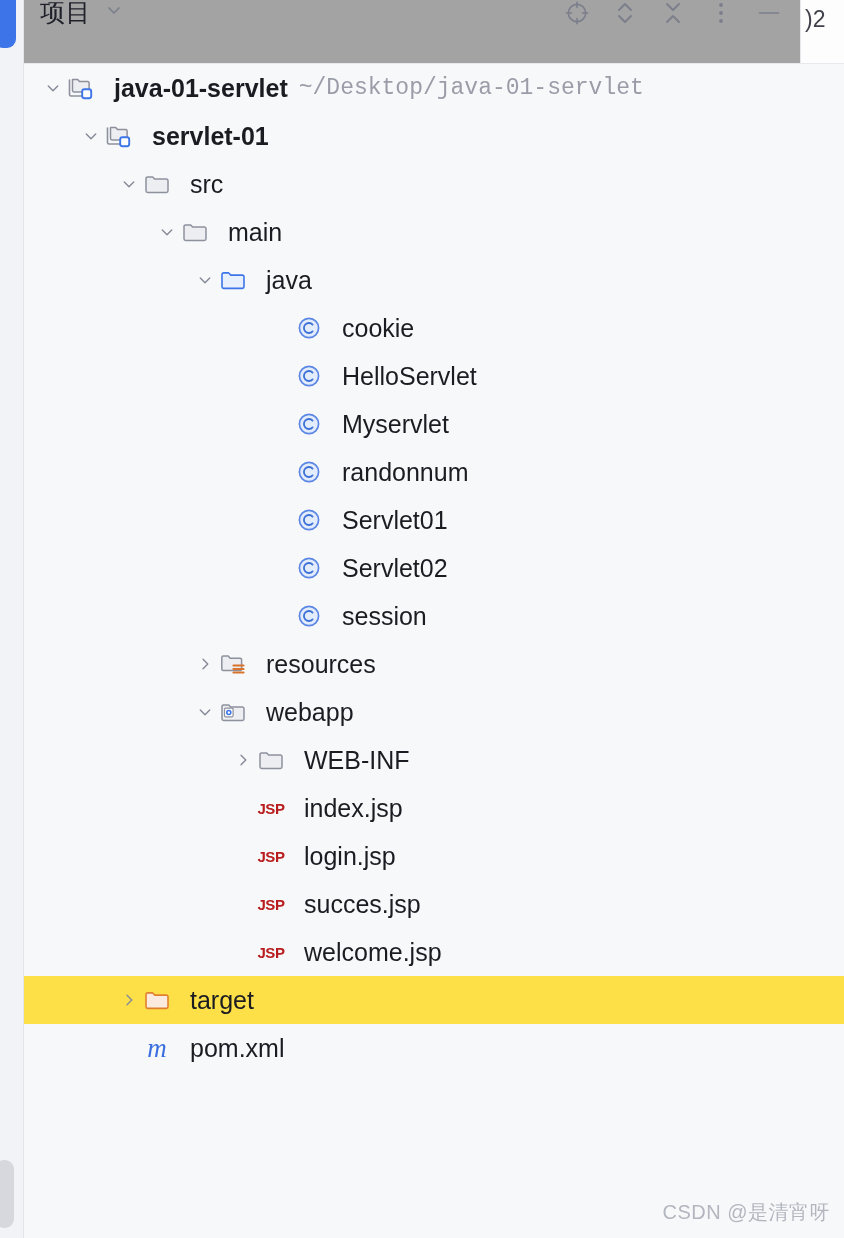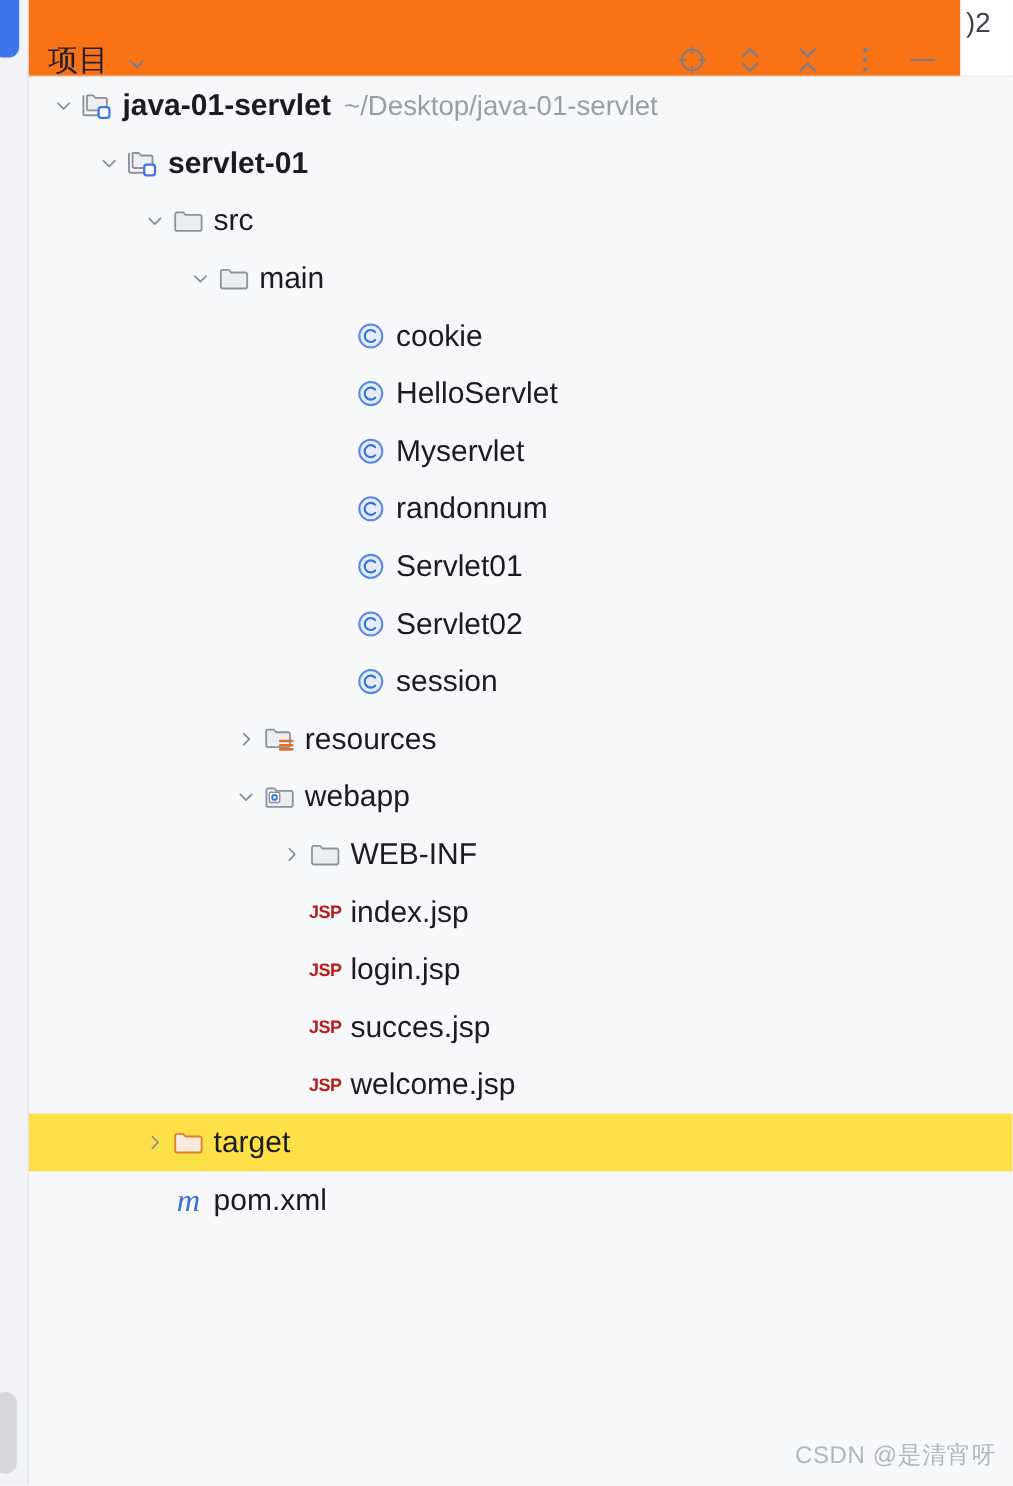--- a/index.html
+++ b/index.html
@@ -41,24 +41,24 @@
     width: 19px; height: 68px;
     background: #d6d8dd;
     border-radius: 9px;
   }
 
   
   .header {
     position: absolute;
     left: 24px; top: 0;
     width: 776px; height: 64px;
-    background: #f97316;
+    background: #a3a3a3;
     border-bottom: 1px solid #e6e8ec;
     display: flex;
-    align-items: flex-end;
+    align-items: flex-start;
   }
   .header-title {
     margin-left: 16px;
     font-size: 25px;
     color: #20212b;
     letter-spacing: 0.5px;
     line-height: 1;
   }
   .header-caret {
     margin-left: 13px;
@@ -131,27 +131,29 @@
     display: flex;
     align-items: center;
     justify-content: center;
     margin-right: 6px;
   }
 
   .label {
     font-size: 25px;
     color: #1b1c22;
     line-height: 1;
+    margin-left: 12px;
   }
   .label.bold { font-weight: 700; }
   .path {
     font-size: 23px;
     color: #9a9da8;
     margin-left: 11px;
     line-height: 1;
+    font-family: Liberation Mono, monospace;
   }
 
   .jsp-badge {
     font-size: 15px;
     font-weight: 700;
     color: #b91c1c;
     letter-spacing: -0.4px;
     font-family: "Liberation Sans", sans-serif;
   }
   .maven-badge {
@@ -280,20 +282,33 @@
           </svg>
         </div>
         <div class="icon-slot">
           <svg width="28" height="28" viewBox="0 0 28 28" fill="none">
             <path d="M3 8.5 a1.6 1.6 0 0 1 1.6-1.6 h5.1 l1.9 2.2 h11.8 a1.6 1.6 0 0 1 1.6 1.6 v10.1 a1.6 1.6 0 0 1 -1.6 1.6 h-18.8 a1.6 1.6 0 0 1 -1.6 -1.6 z" fill="#eceef1" stroke="#8d919d" stroke-width="1.5" stroke-linejoin="round"></path>
           </svg>
         </div>
         <span class="label">main</span>
       </div>
       <div class="row">
+        <div class="twisty" style="margin-left: 168px;">
+          <svg width="22" height="22" viewBox="0 0 28 28" fill="none">
+            <path d="M8 11.5 L14 17.5 L20 11.5" stroke="#868a96" stroke-width="1.8" stroke-linecap="round" stroke-linejoin="round"></path>
+          </svg>
+        </div>
+        <div class="icon-slot">
+          <svg width="28" height="28" viewBox="0 0 28 28" fill="none">
+            <path d="M3 8.5 a1.6 1.6 0 0 1 1.6-1.6 h5.1 l1.9 2.2 h11.8 a1.6 1.6 0 0 1 1.6 1.6 v10.1 a1.6 1.6 0 0 1 -1.6 1.6 h-18.8 a1.6 1.6 0 0 1 -1.6 -1.6 z" fill="#e8effd" stroke="#3d75e8" stroke-width="1.6" stroke-linejoin="round"></path>
+          </svg>
+        </div>
+        <span class="label">java</span>
+      </div>
+      <div class="row">
         <div class="twisty empty" style="margin-left: 244px;"></div>
         <div class="icon-slot">
           <svg width="28" height="28" viewBox="0 0 28 28" fill="none">
             <circle cx="14" cy="14" r="9.6" fill="#e3ecfb" stroke="#5b86e5" stroke-width="1.7"></circle>
             <path d="M17.6 10.6 a5 5 0 1 0 0 6.8" fill="none" stroke="#3d6fd6" stroke-width="1.8" stroke-linecap="round"></path>
           </svg>
         </div>
         <span class="label">cookie</span>
       </div>
       <div class="row">

